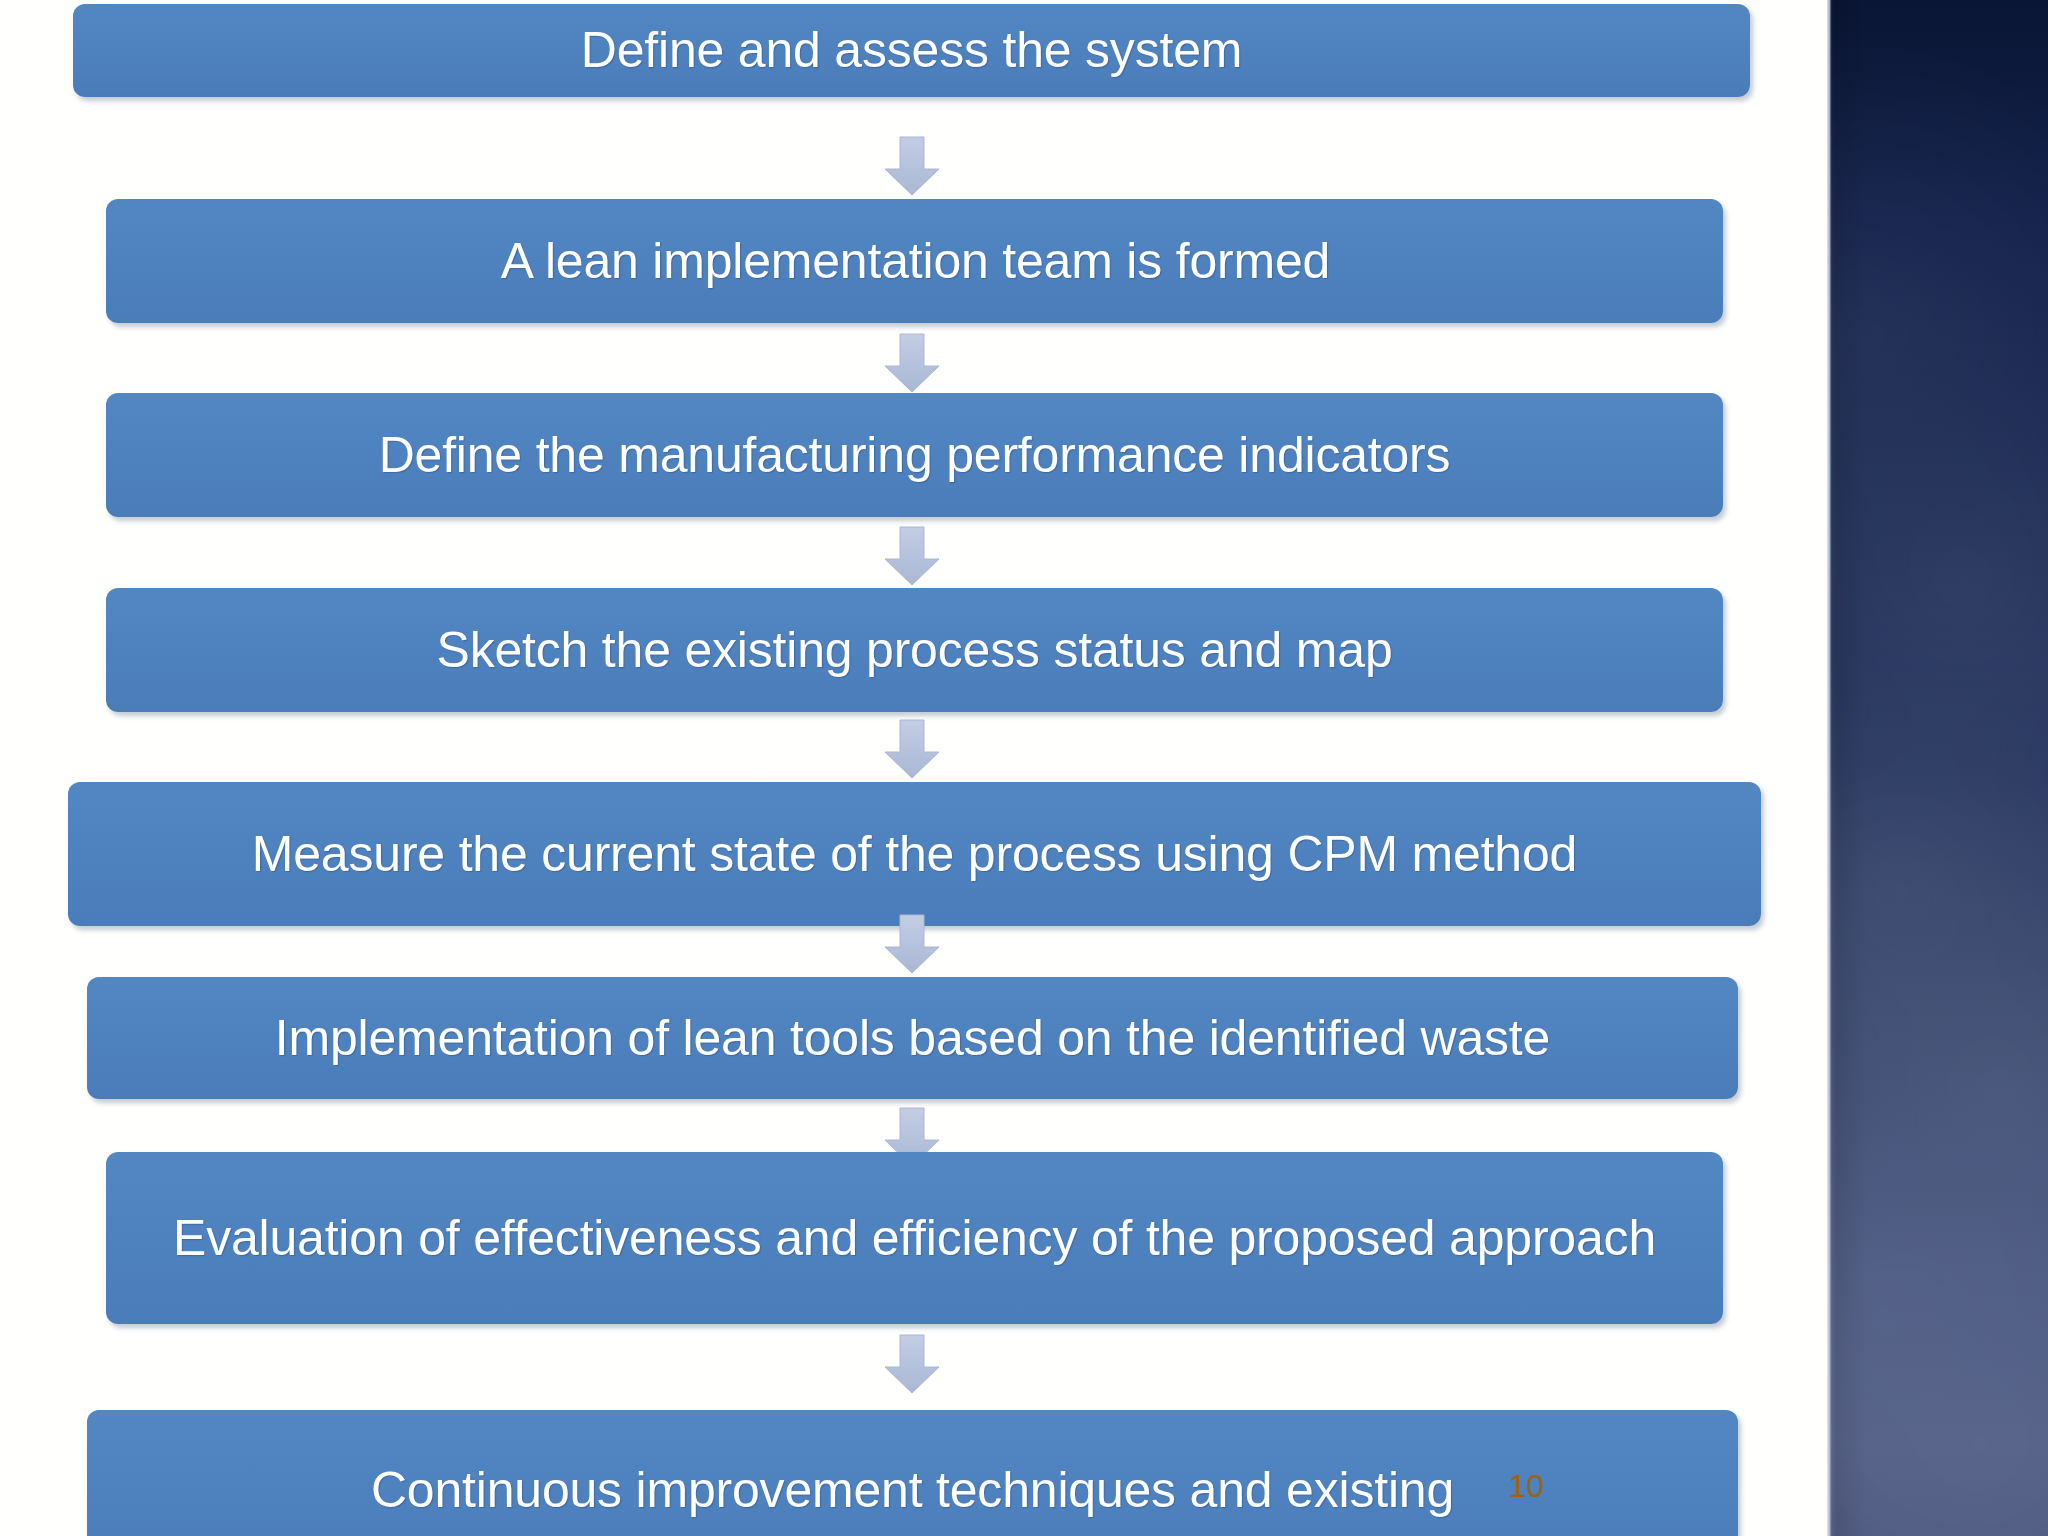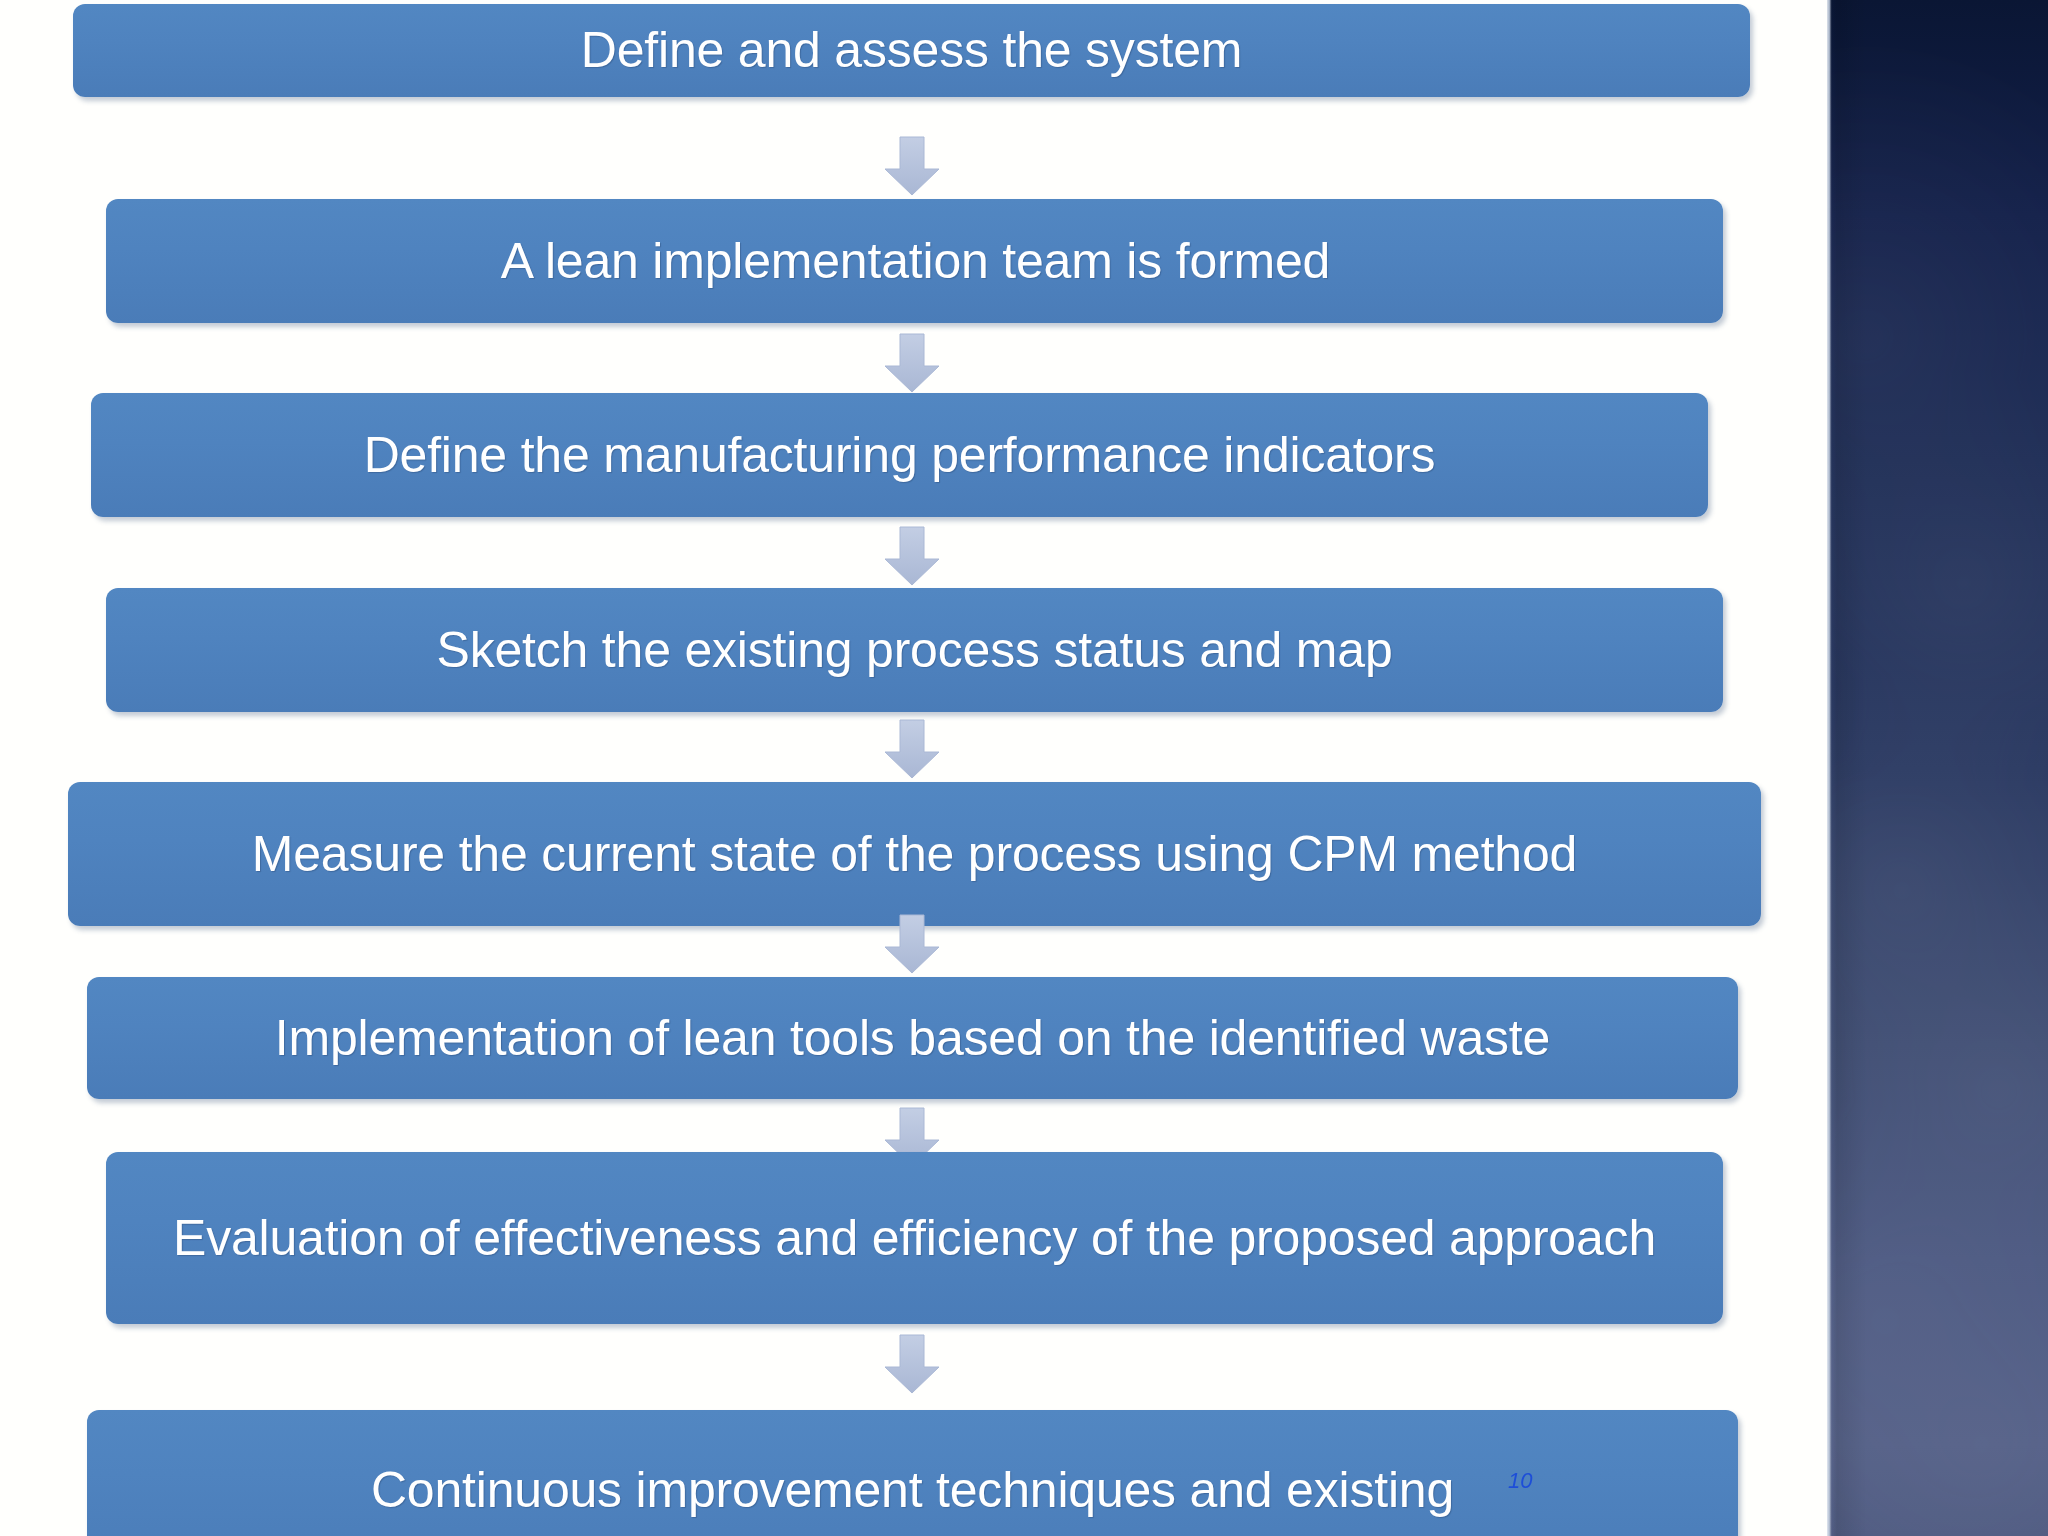--- a/index.html
+++ b/index.html
@@ -108,24 +108,23 @@
     height: 62px;
   }
   .flow-arrow svg { display: block; width: 100%; height: 100%; }
 
   
   #page-number {
     position: absolute;
     left: 1508px;
     top: 1470px;
     font-family: "Liberation Sans", sans-serif;
-    font-size: 22px;
-    color: #1d4ed8;
+    font-size: 32px;
+    color: #a16207;
     line-height: 1;
-    font-style: italic;
   }
 </style>
 </head>
 <body>
 
 <div id="slide">
 
   <div id="content-area">
 
     <div class="flow-box" style="left:73px; top:4px; width:1677px; height:93px;">
@@ -147,21 +146,21 @@
     <div class="flow-box" style="left:106px; top:199px; width:1617px; height:124px;padding-left:20px;">
       <span class="label">A  lean implementation team is formed</span>
     </div>
 
     <div class="flow-arrow" style="left:881px; top:332px;">
       <svg viewBox="0 0 62 62" aria-hidden="true">
         <polygon points="19,2 43,2 43,34 58,34 31,60 4,34 19,34" fill="url(#ag1)" stroke="#aab8d5" stroke-width="1"></polygon>
       </svg>
     </div>
 
-    <div class="flow-box" style="left:91px; top:393px; width:1617px; height:124px;">
+    <div class="flow-box" style="left:106px; top:393px; width:1617px; height:124px;">
       <span class="label">Define the manufacturing performance indicators</span>
     </div>
 
     <div class="flow-arrow" style="left:881px; top:525px;">
       <svg viewBox="0 0 62 62" aria-hidden="true">
         <polygon points="19,2 43,2 43,34 58,34 31,60 4,34 19,34" fill="url(#ag1)" stroke="#aab8d5" stroke-width="1"></polygon>
       </svg>
     </div>
 
     <div class="flow-box" style="left:106px; top:588px; width:1617px; height:124px;">

